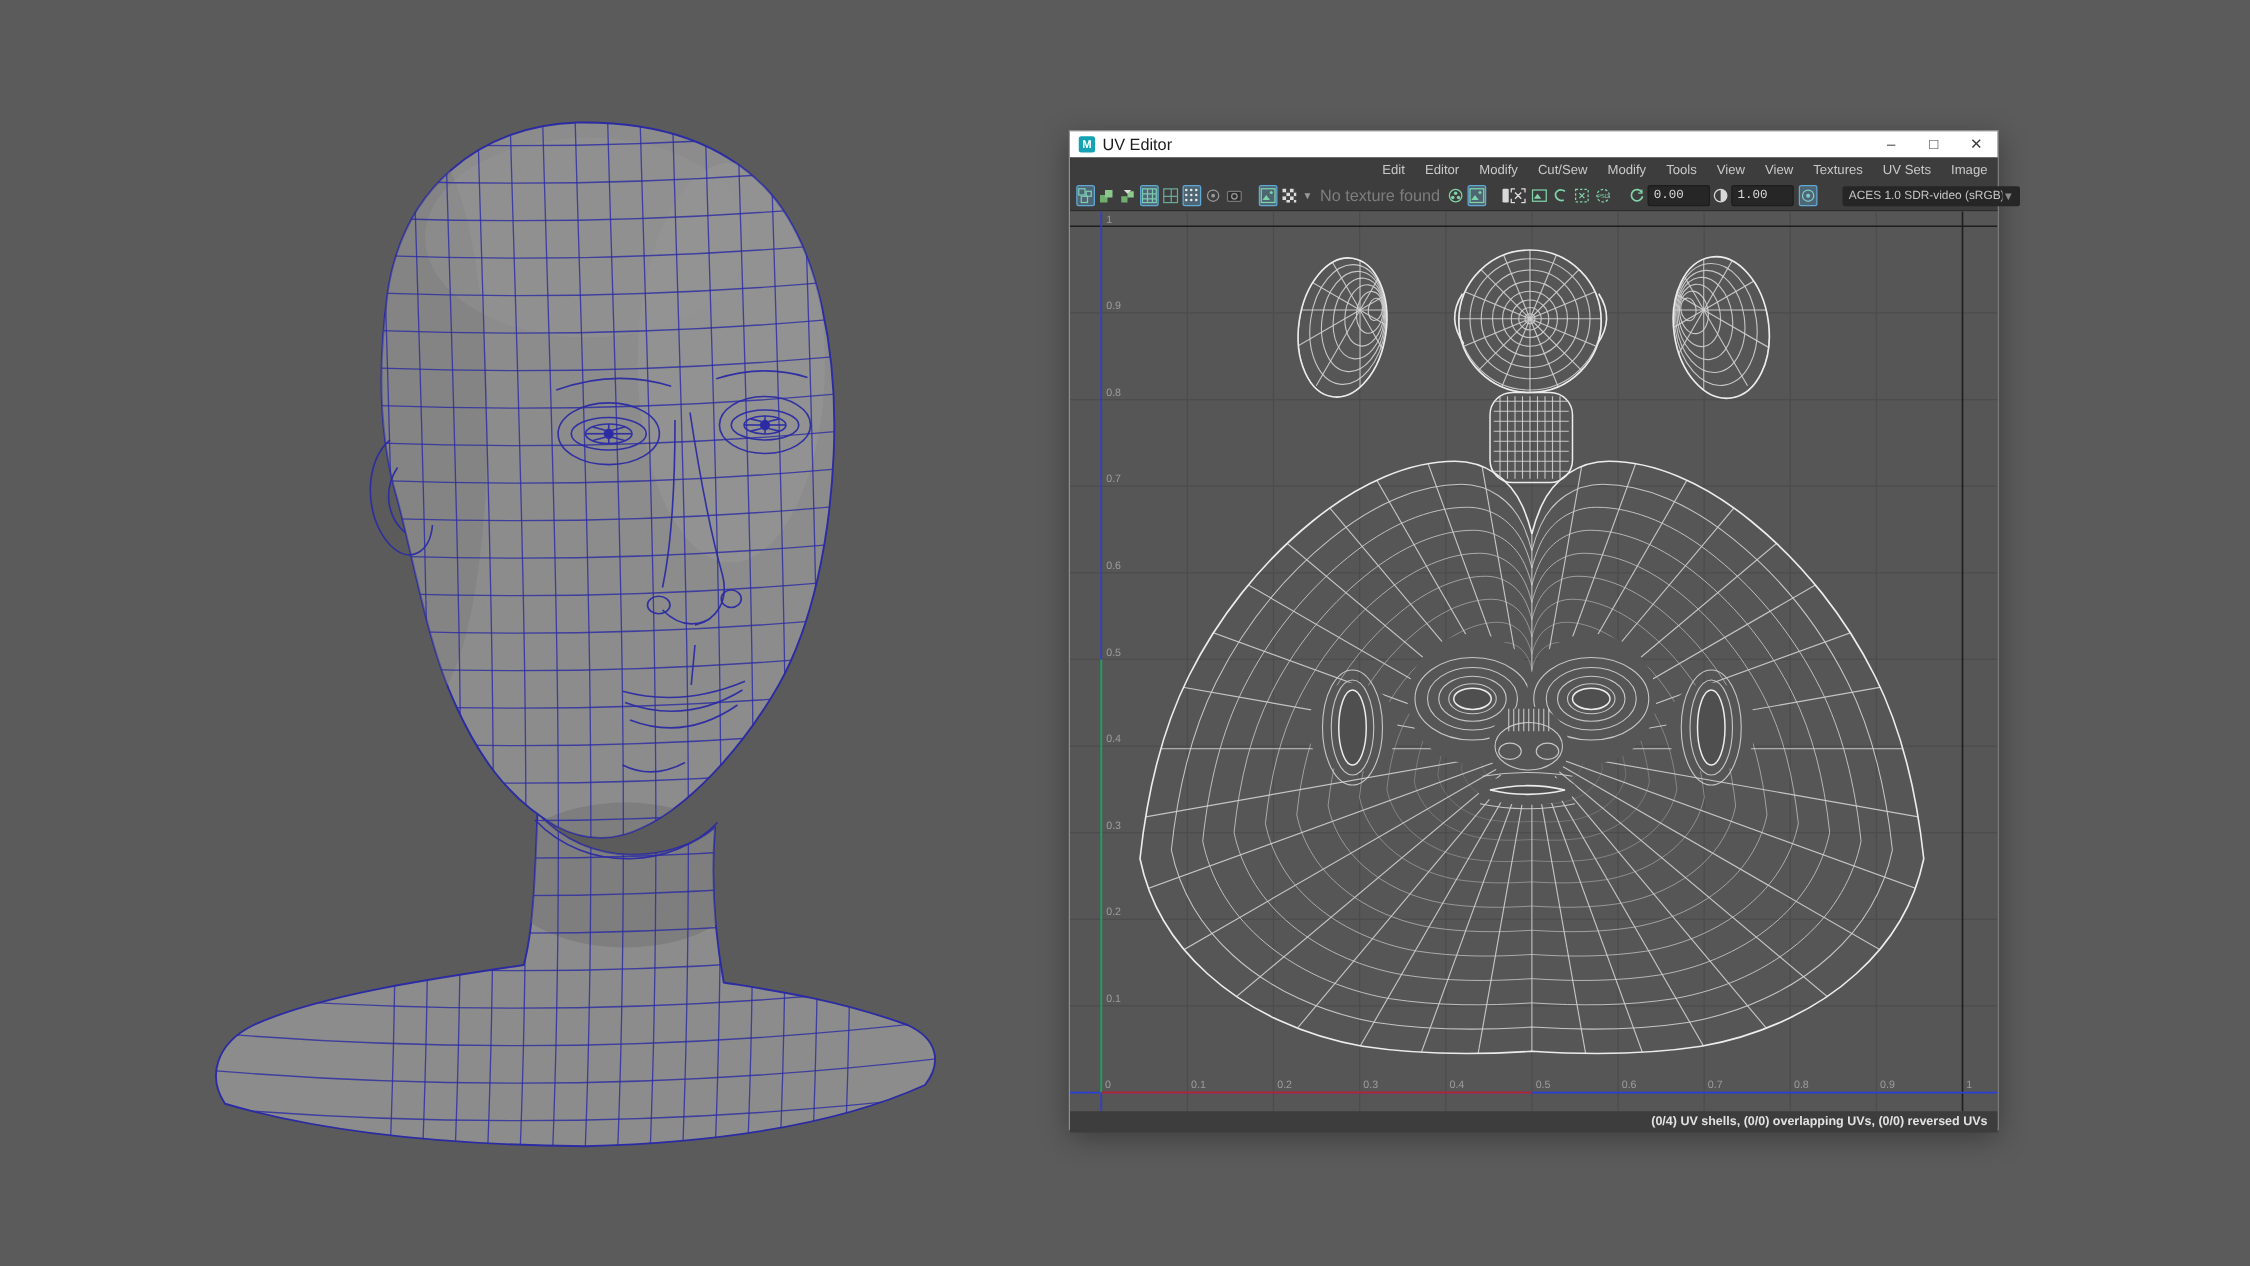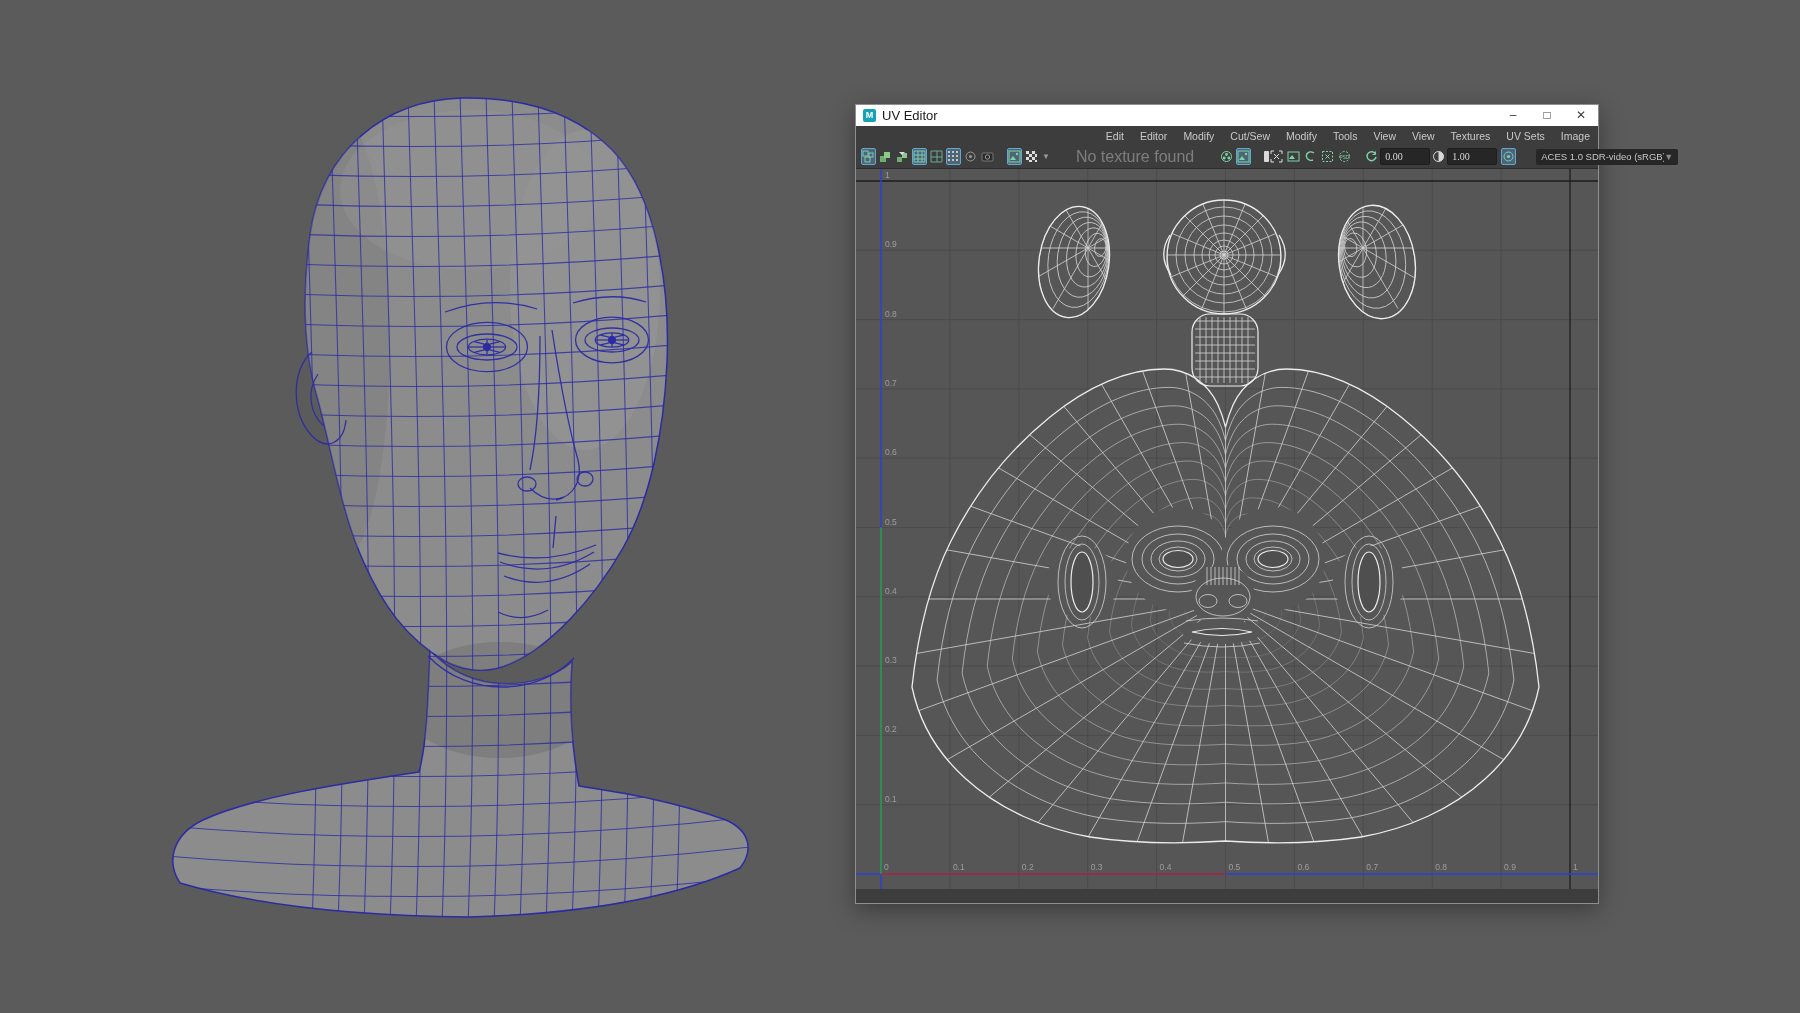--- a/index.html
+++ b/index.html
@@ -23,22 +23,22 @@
   .wbtn{width:34px;height:21px;text-align:center;line-height:20px;font-size:12px;color:#3c3c3c;}
   .menubar{height:19px;background:#3d3d3d;display:flex;align-items:center;padding-left:4px;justify-content:flex-end;}
   .menu-item{font-size:10.5px;color:#c9c9c9;padding:2px 8px;cursor:default;}
   .toolbar{height:23px;background:#3d3d3d;display:flex;align-items:center;padding:0 4px;
     border-bottom:1px solid #2d2d2d;}
   .tbtn{width:19px;height:17px;margin:0 1px;border:1px solid transparent;border-radius:2px;
     display:flex;align-items:center;justify-content:center;box-sizing:border-box;}
   .tbtn.sel{border-color:#5fa9d8;background:#4e6573;}
   .tsep{width:1px;height:14px;background:#5c5c5c;margin:0 5px;}
   .tfield{width:40px;height:15px;background:#262626;border:1px solid #1d1d1d;border-radius:2px;
-    color:#d8d8d8;font-size:10px;padding:0 4px;font-family:Liberation Serif, serif;}
-  .texture-status{font-size:16px;color:#7e7e7e;margin:0 24px;white-space:nowrap;}
+    color:#d8d8d8;font-size:10px;padding:0 4px;font-family:Liberation Mono, monospace;}
+  .texture-status{font-size:13px;color:#7e7e7e;margin:0 4px;white-space:nowrap;}
   .dropdown{width:132px;height:16px;background:#262626;border-radius:2px;color:#c6c6c6;
     font-size:9.5px;display:flex;align-items:center;padding:0 5px;margin-left:19px;}
   .dropdown .dd-label{flex:1;white-space:nowrap;overflow:hidden;}
   .dropdown .dd-caret{color:#8a8a8a;font-size:9px;}
   .slider{width:56px;height:15px;position:relative;margin:0 3px;}
   .slider .track{position:absolute;left:0;right:0;top:7px;height:2px;background:#8a8a8a;}
   .slider .handle{position:absolute;left:9px;top:2px;width:5px;height:11px;background:#d9d9d9;border-radius:1px;}
   .canvas{position:relative;width:742px;height:720px;background:#565656;overflow:hidden;}
   .statusbar{height:17px;background:#3d3d3d;display:flex;align-items:center;justify-content:flex-end;}
   .statusbar .stext{font-size:10px;font-weight:bold;color:#e3e3e3;padding-right:8px;}
@@ -576,13 +576,16 @@
           <line x1="507" y1="79" x2="446.3782217350893" y2="43.99999999999999" stroke="#d2d2d2" fill="none" stroke-width="0.9" stroke-opacity="0.9"></line>
           <line x1="507" y1="79" x2="472" y2="18.378221735089312" stroke="#d2d2d2" fill="none" stroke-width="0.9" stroke-opacity="0.9"></line>
           <line x1="507" y1="79" x2="507" y2="9" stroke="#d2d2d2" fill="none" stroke-width="0.9" stroke-opacity="0.9"></line>
           <line x1="507" y1="79" x2="542" y2="18.378221735089298" stroke="#d2d2d2" fill="none" stroke-width="0.9" stroke-opacity="0.9"></line>
           <line x1="507" y1="79" x2="567.6217782649107" y2="43.99999999999997" stroke="#d2d2d2" fill="none" stroke-width="0.9" stroke-opacity="0.9"></line>
         </g>
         <ellipse cx="521" cy="93" rx="38" ry="57" transform="rotate(-8 521 93)" stroke="#ececec" fill="none" stroke-width="1.3"></ellipse>
       </svg>
   </div>
 
+  <div class="statusbar">
+    <span class="stext">(0/4) UV shells, (0/0) overlapping UVs, (0/0) reversed UVs</span>
+  </div>
 </div>
 
 </body></html>

